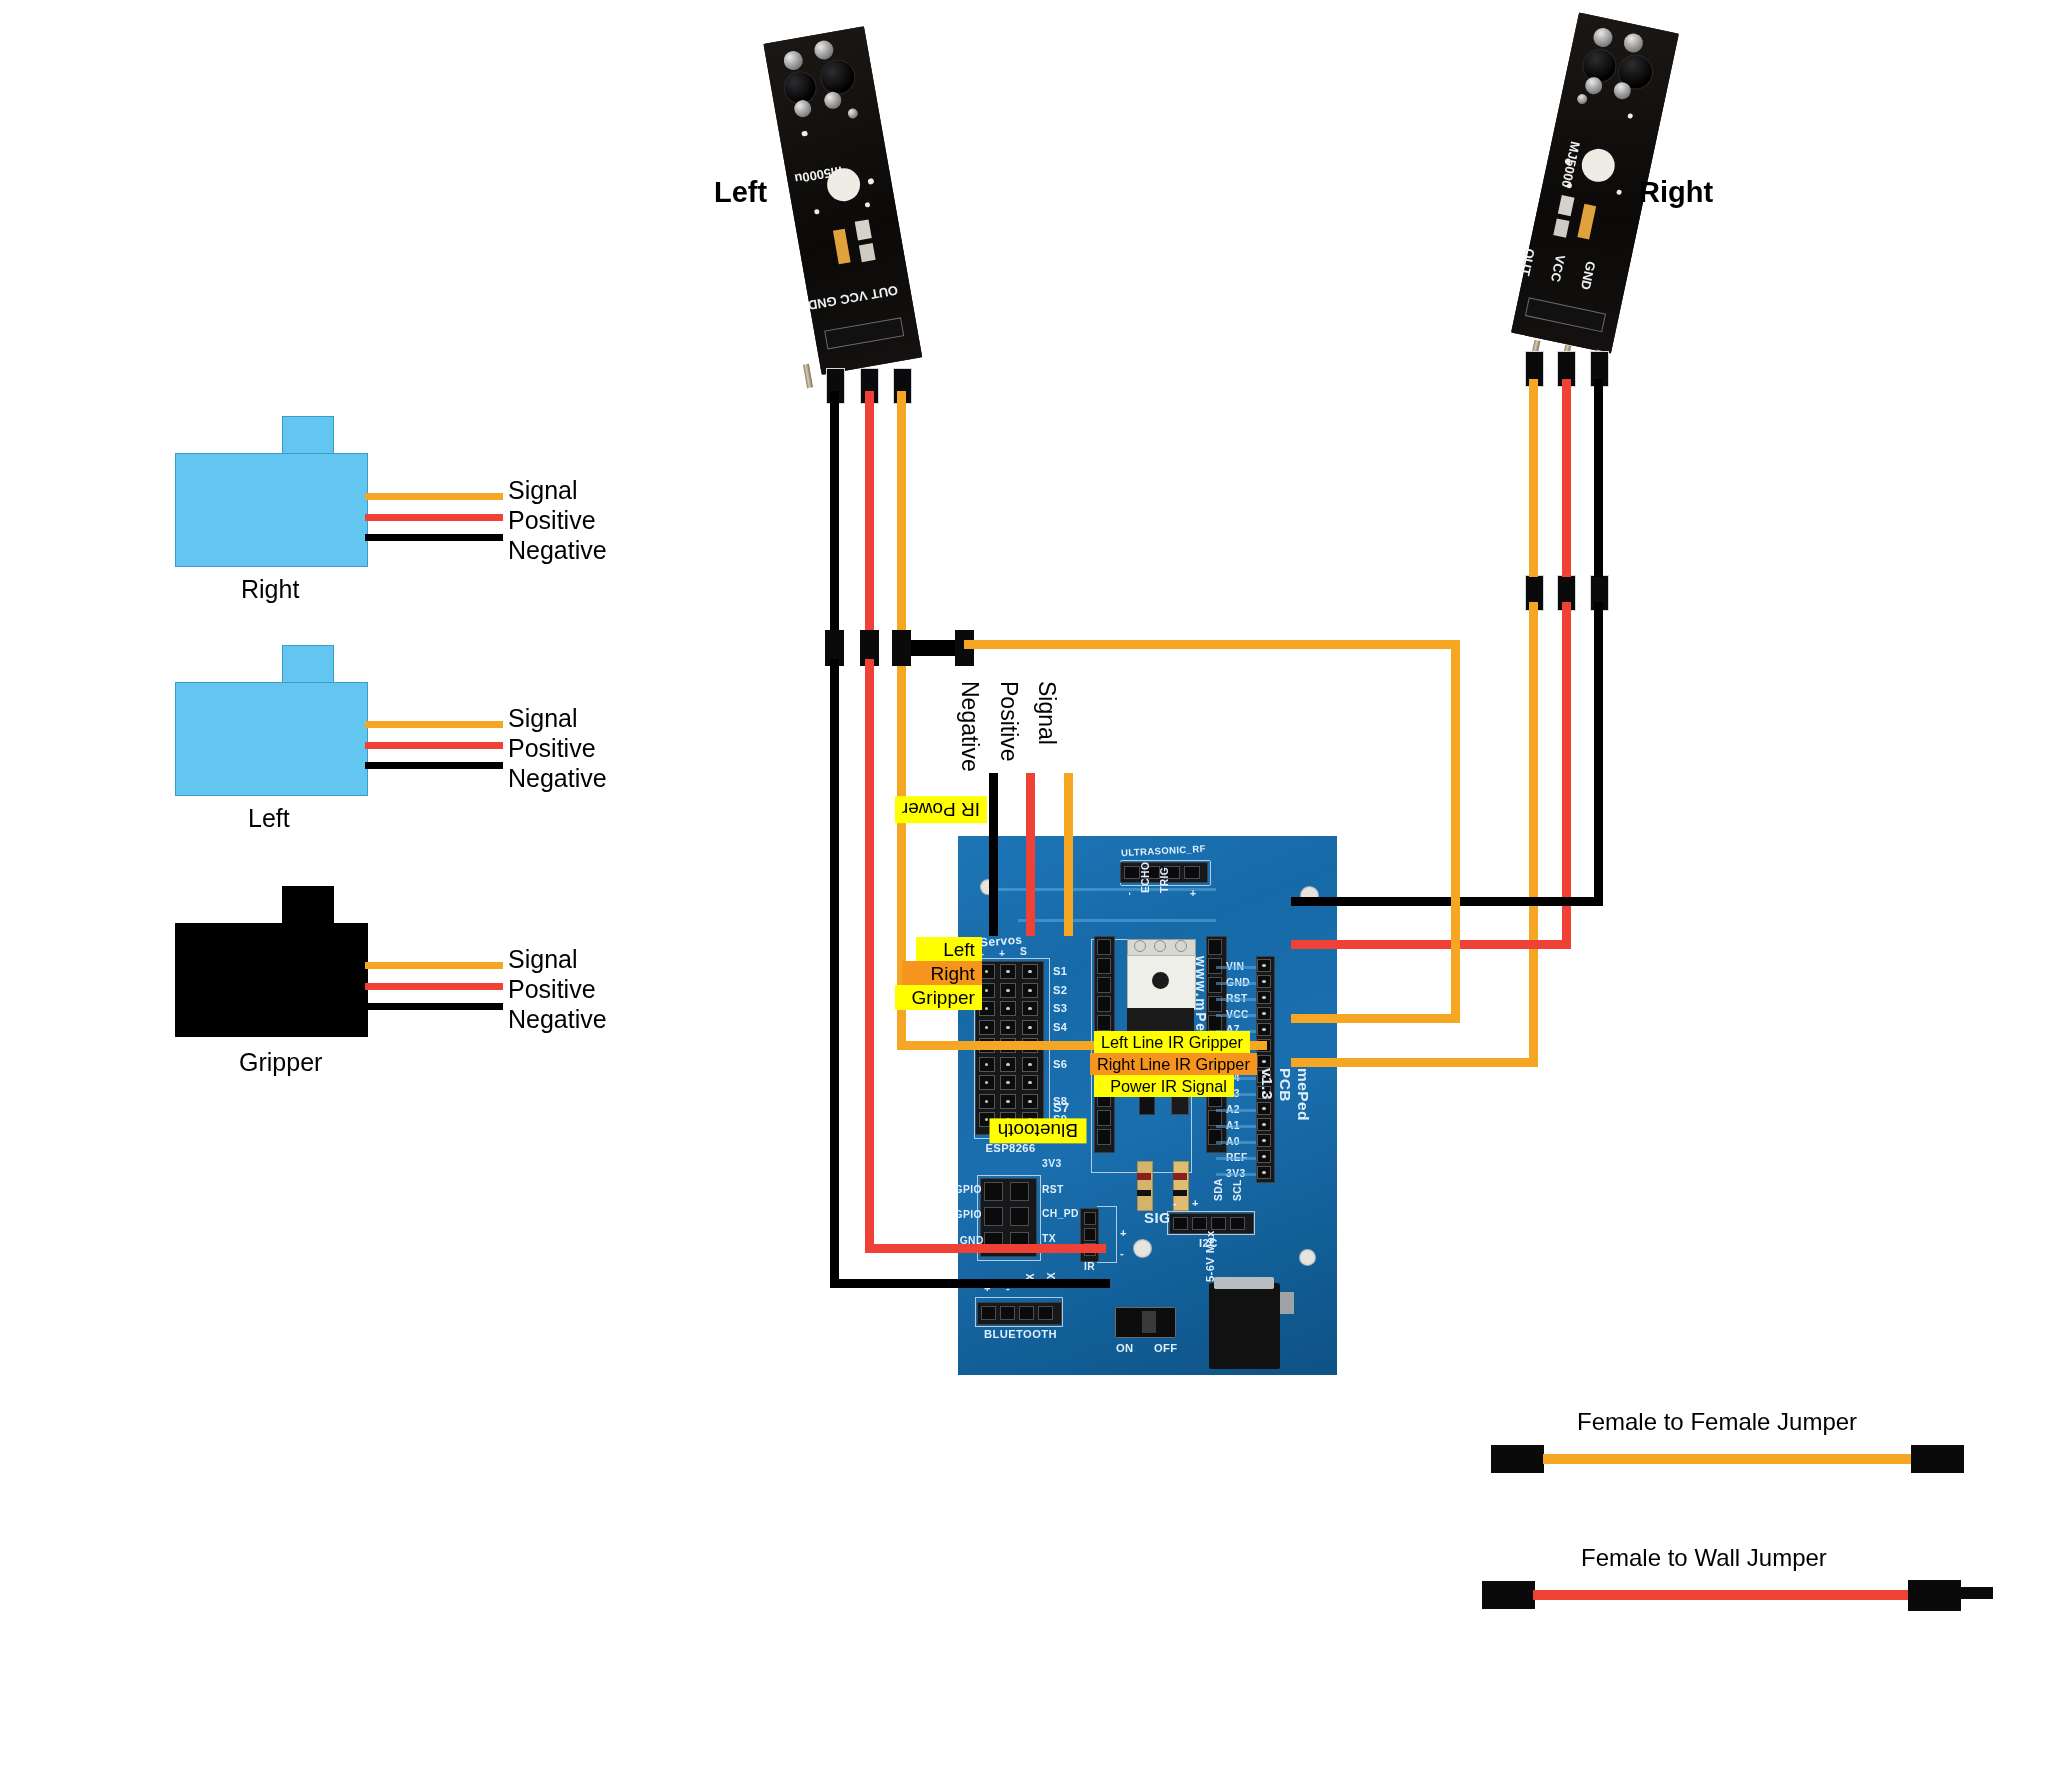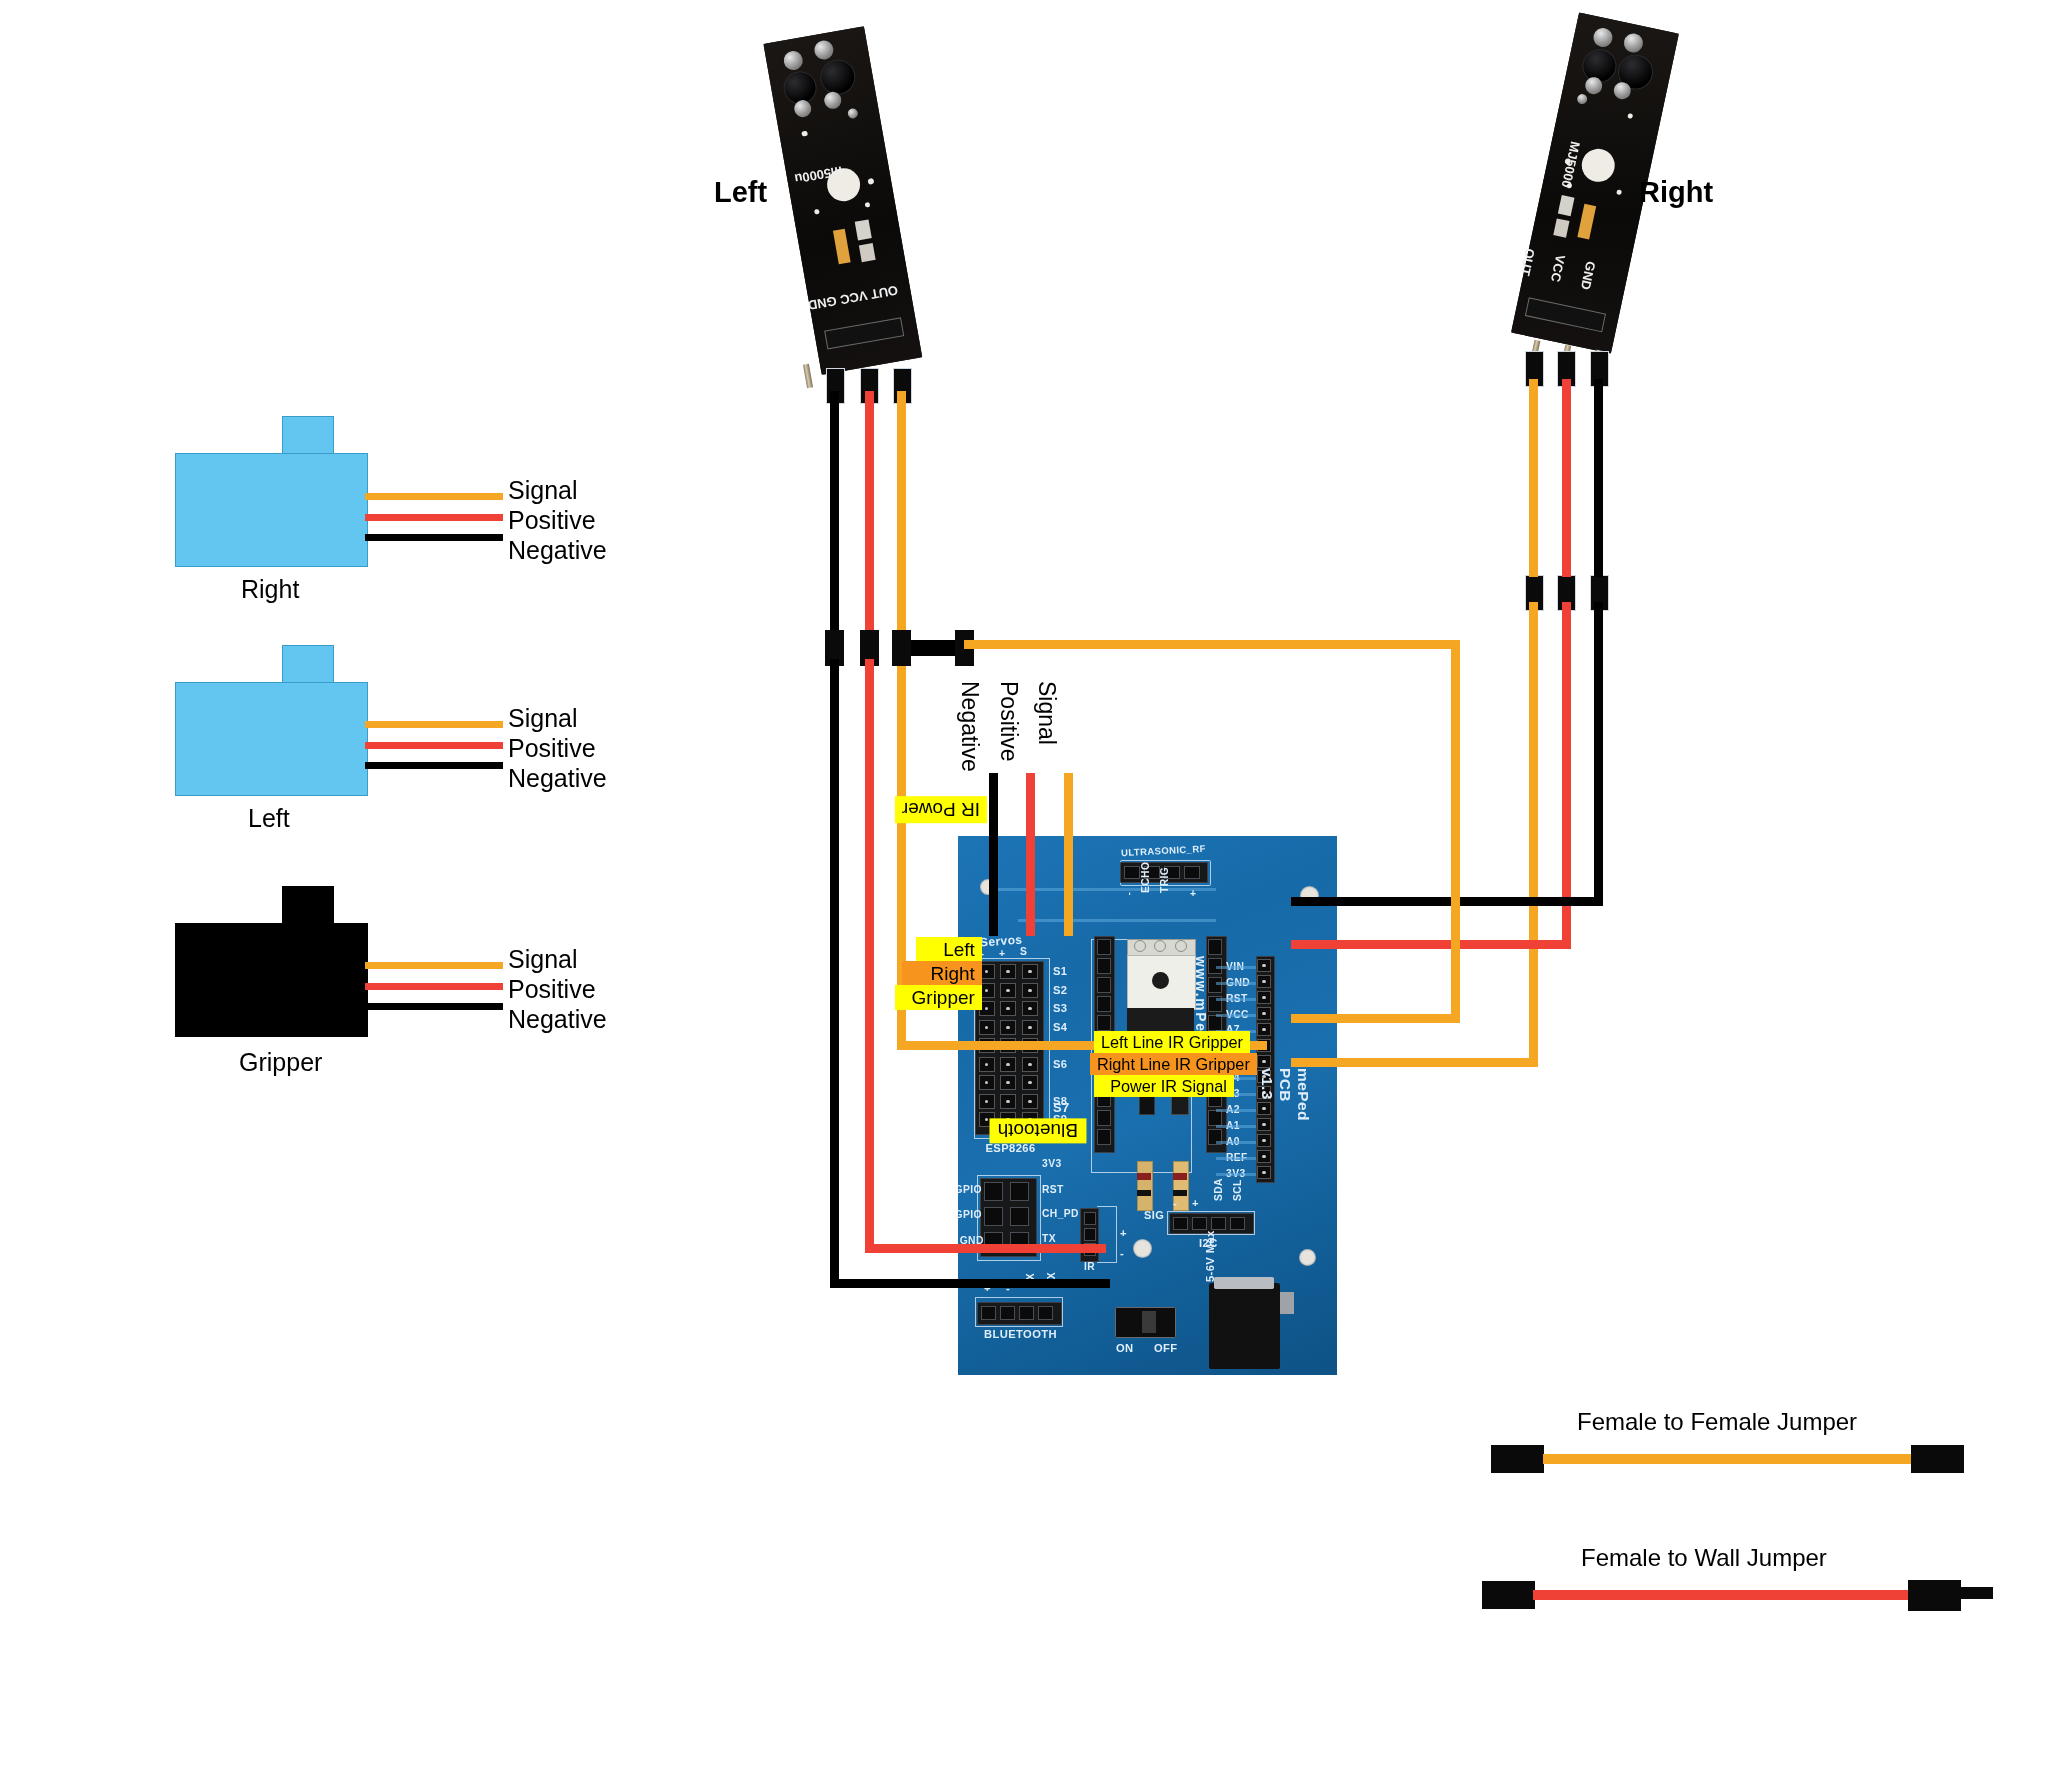--- a/index.html
+++ b/index.html
@@ -354,21 +354,21 @@
     <div class="silk" style="left:84px;top:372px;font-size:10.3px;">CH_PD</div>
     <div class="silk" style="left:84px;top:397px;font-size:10.3px;">TX</div>
 
     <div class="hdr" style="left:122px;top:372px;width:17px;height:52px;">
       <div class="hdrpin" style="left:2.6px;top:3.4px;width:12px;height:13px;"></div>
       <div class="hdrpin" style="left:2.6px;top:19px;width:12px;height:13px;"></div>
       <div class="hdrpin" style="left:2.6px;top:34px;width:12px;height:13px;"></div>
     </div>
     <div class="outl" style="left:139px;top:370px;width:19px;height:55px;border-left:none;"></div>
     <div class="silk" style="left:126px;top:425px;font-size:10.3px;">IR</div>
-    <div class="silk" style="left:162px;top:373px;font-size:11px;padding-left:24px;">SIG</div>
+    <div class="silk" style="left:162px;top:373px;font-size:15px;padding-left:24px;">SIG</div>
     <div class="silk" style="left:162px;top:391px;font-size:11.2px;">+</div>
     <div class="silk" style="left:162px;top:411px;font-size:11.2px;">-</div>
 
     <div id="nano-pin-labels">
         <div class="silk" style="left: 268px; top: 125px; font-size: 10.3px;">VIN</div>
         <div class="trace" style="left: 258px; top: 130px; width: 40px; height: 2.6px;"></div>
         <div class="silk" style="left: 268px; top: 141px; font-size: 10.3px;">GND</div>
         <div class="trace" style="left: 258px; top: 146px; width: 40px; height: 2.6px;"></div>
         <div class="silk" style="left: 268px; top: 157px; font-size: 10.3px;">RST</div>
         <div class="trace" style="left: 258px; top: 162px; width: 40px; height: 2.6px;"></div>

